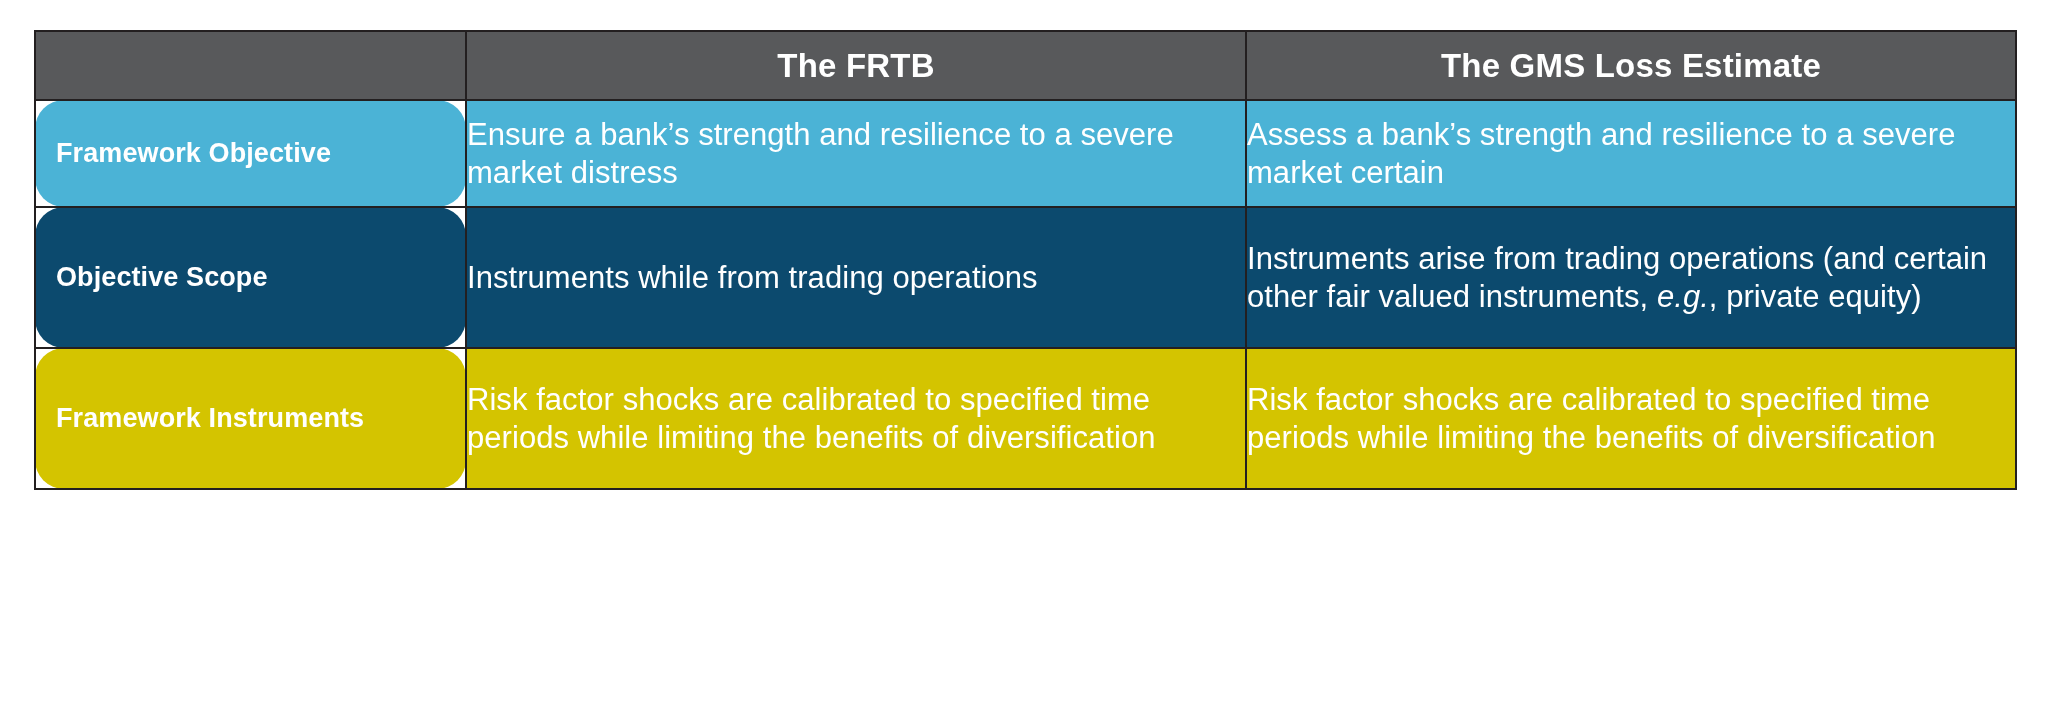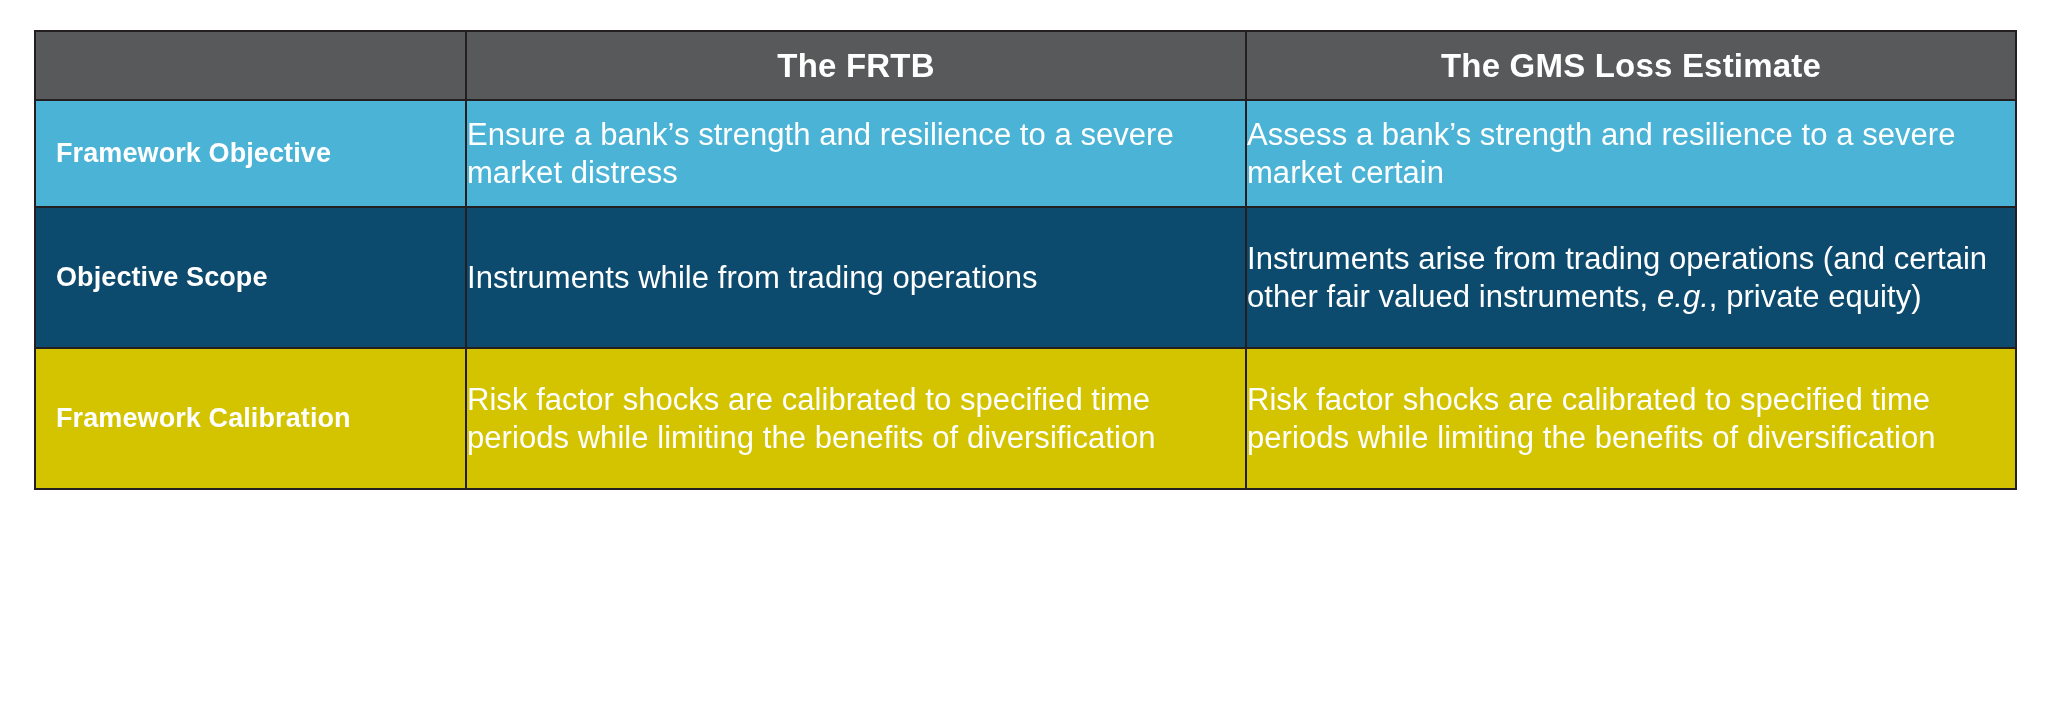--- a/index.html
+++ b/index.html
@@ -94,20 +94,21 @@
   .row-objective td   { background: #4bb3d6; height: 107px; }
   .row-scope td       { background: #0c4a6e; height: 141px; }
   .row-calibration td { background: #d4c400; height: 141px; }
   .row-loss td        { background: #ad7a28; height: 97px; }
 
   .body-cell {
     vertical-align: middle;
   }
   .label-cell {
     vertical-align: middle;
+    border-radius: 29px;
   }
 
   
   .row-scope .body-cell-frtb .cell-text { line-height: 1.22; }
 </style>
 </head>
 <body>
 
 <div class="page">
 
@@ -153,21 +154,21 @@
         <td class="body-cell body-cell-frtb">
           <span class="cell-text">Instruments while from trading operations</span>
         </td>
         <td class="body-cell body-cell-gms">
           <span class="cell-text"><span>Instruments arise from trading operations (and certain other fair valued instruments, </span><span class="em">e.g.</span><span>, private equity)</span></span>
         </td>
       </tr>
 
       <tr class="row-calibration">
         <td class="label-cell">
-          <span class="row-label">Framework Calibration</span>
+          <span class="row-label">Framework Instruments</span>
         </td>
         <td class="body-cell body-cell-frtb">
           <span class="cell-text">Risk factor shocks are calibrated to specified time periods while limiting the benefits of diversification</span>
         </td>
         <td class="body-cell body-cell-gms">
           <span class="cell-text">Risk factor shocks are calibrated to specified time periods while limiting the benefits of diversification</span>
         </td>
       </tr>
 
 

